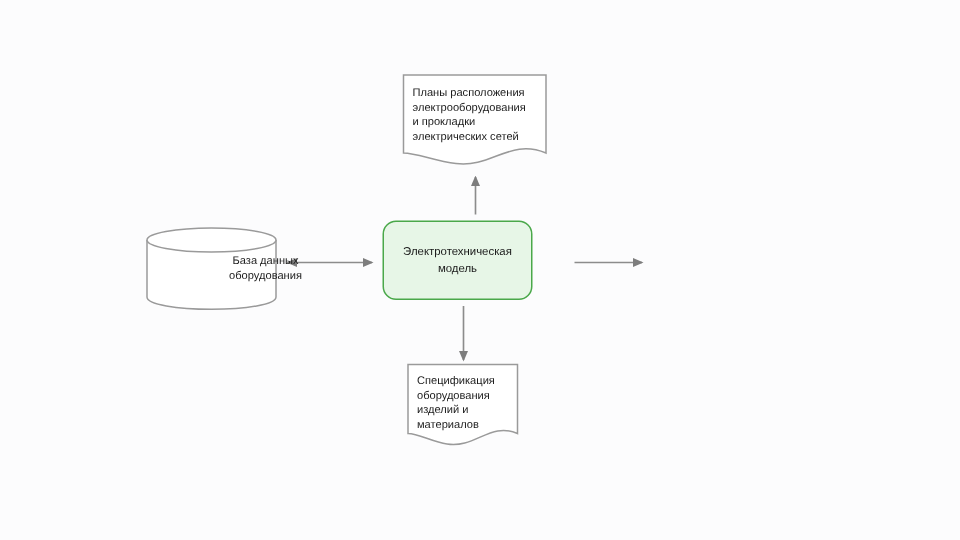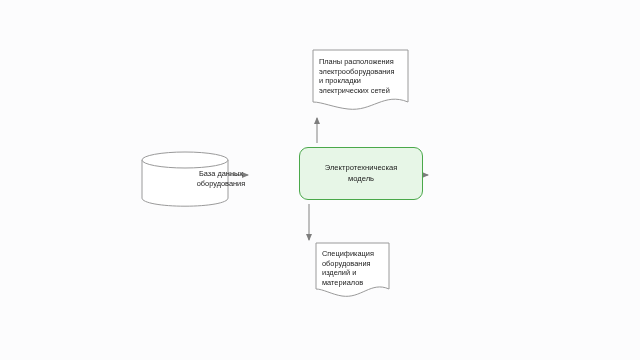--- a/index.html
+++ b/index.html
@@ -18,36 +18,35 @@
   #edges {
     position: absolute;
     left: 0;
     top: 0;
     width: 640px;
     height: 360px;
   }
   .node {
     position: absolute;
     box-sizing: border-box;
-    margin-left: 44px;
   }
   .node-label {
     position: relative;
     z-index: 2;
     color: #1a1a1a;
     font-size: 7.4px;
     line-height: 9.6px;
     white-space: pre-line;
   }
 
   
   #node-model {
     left: 255px;
     top: 147px;
-    width: 124px;
+    width: 100px;
     height: 53px;
     border: 1.6px solid #4aa84a;
     border-radius: 9px;
     background: #e7f6e7;
     display: flex;
     align-items: center;
     justify-content: center;
   }
   #node-model .node-label {
     text-align: center;

